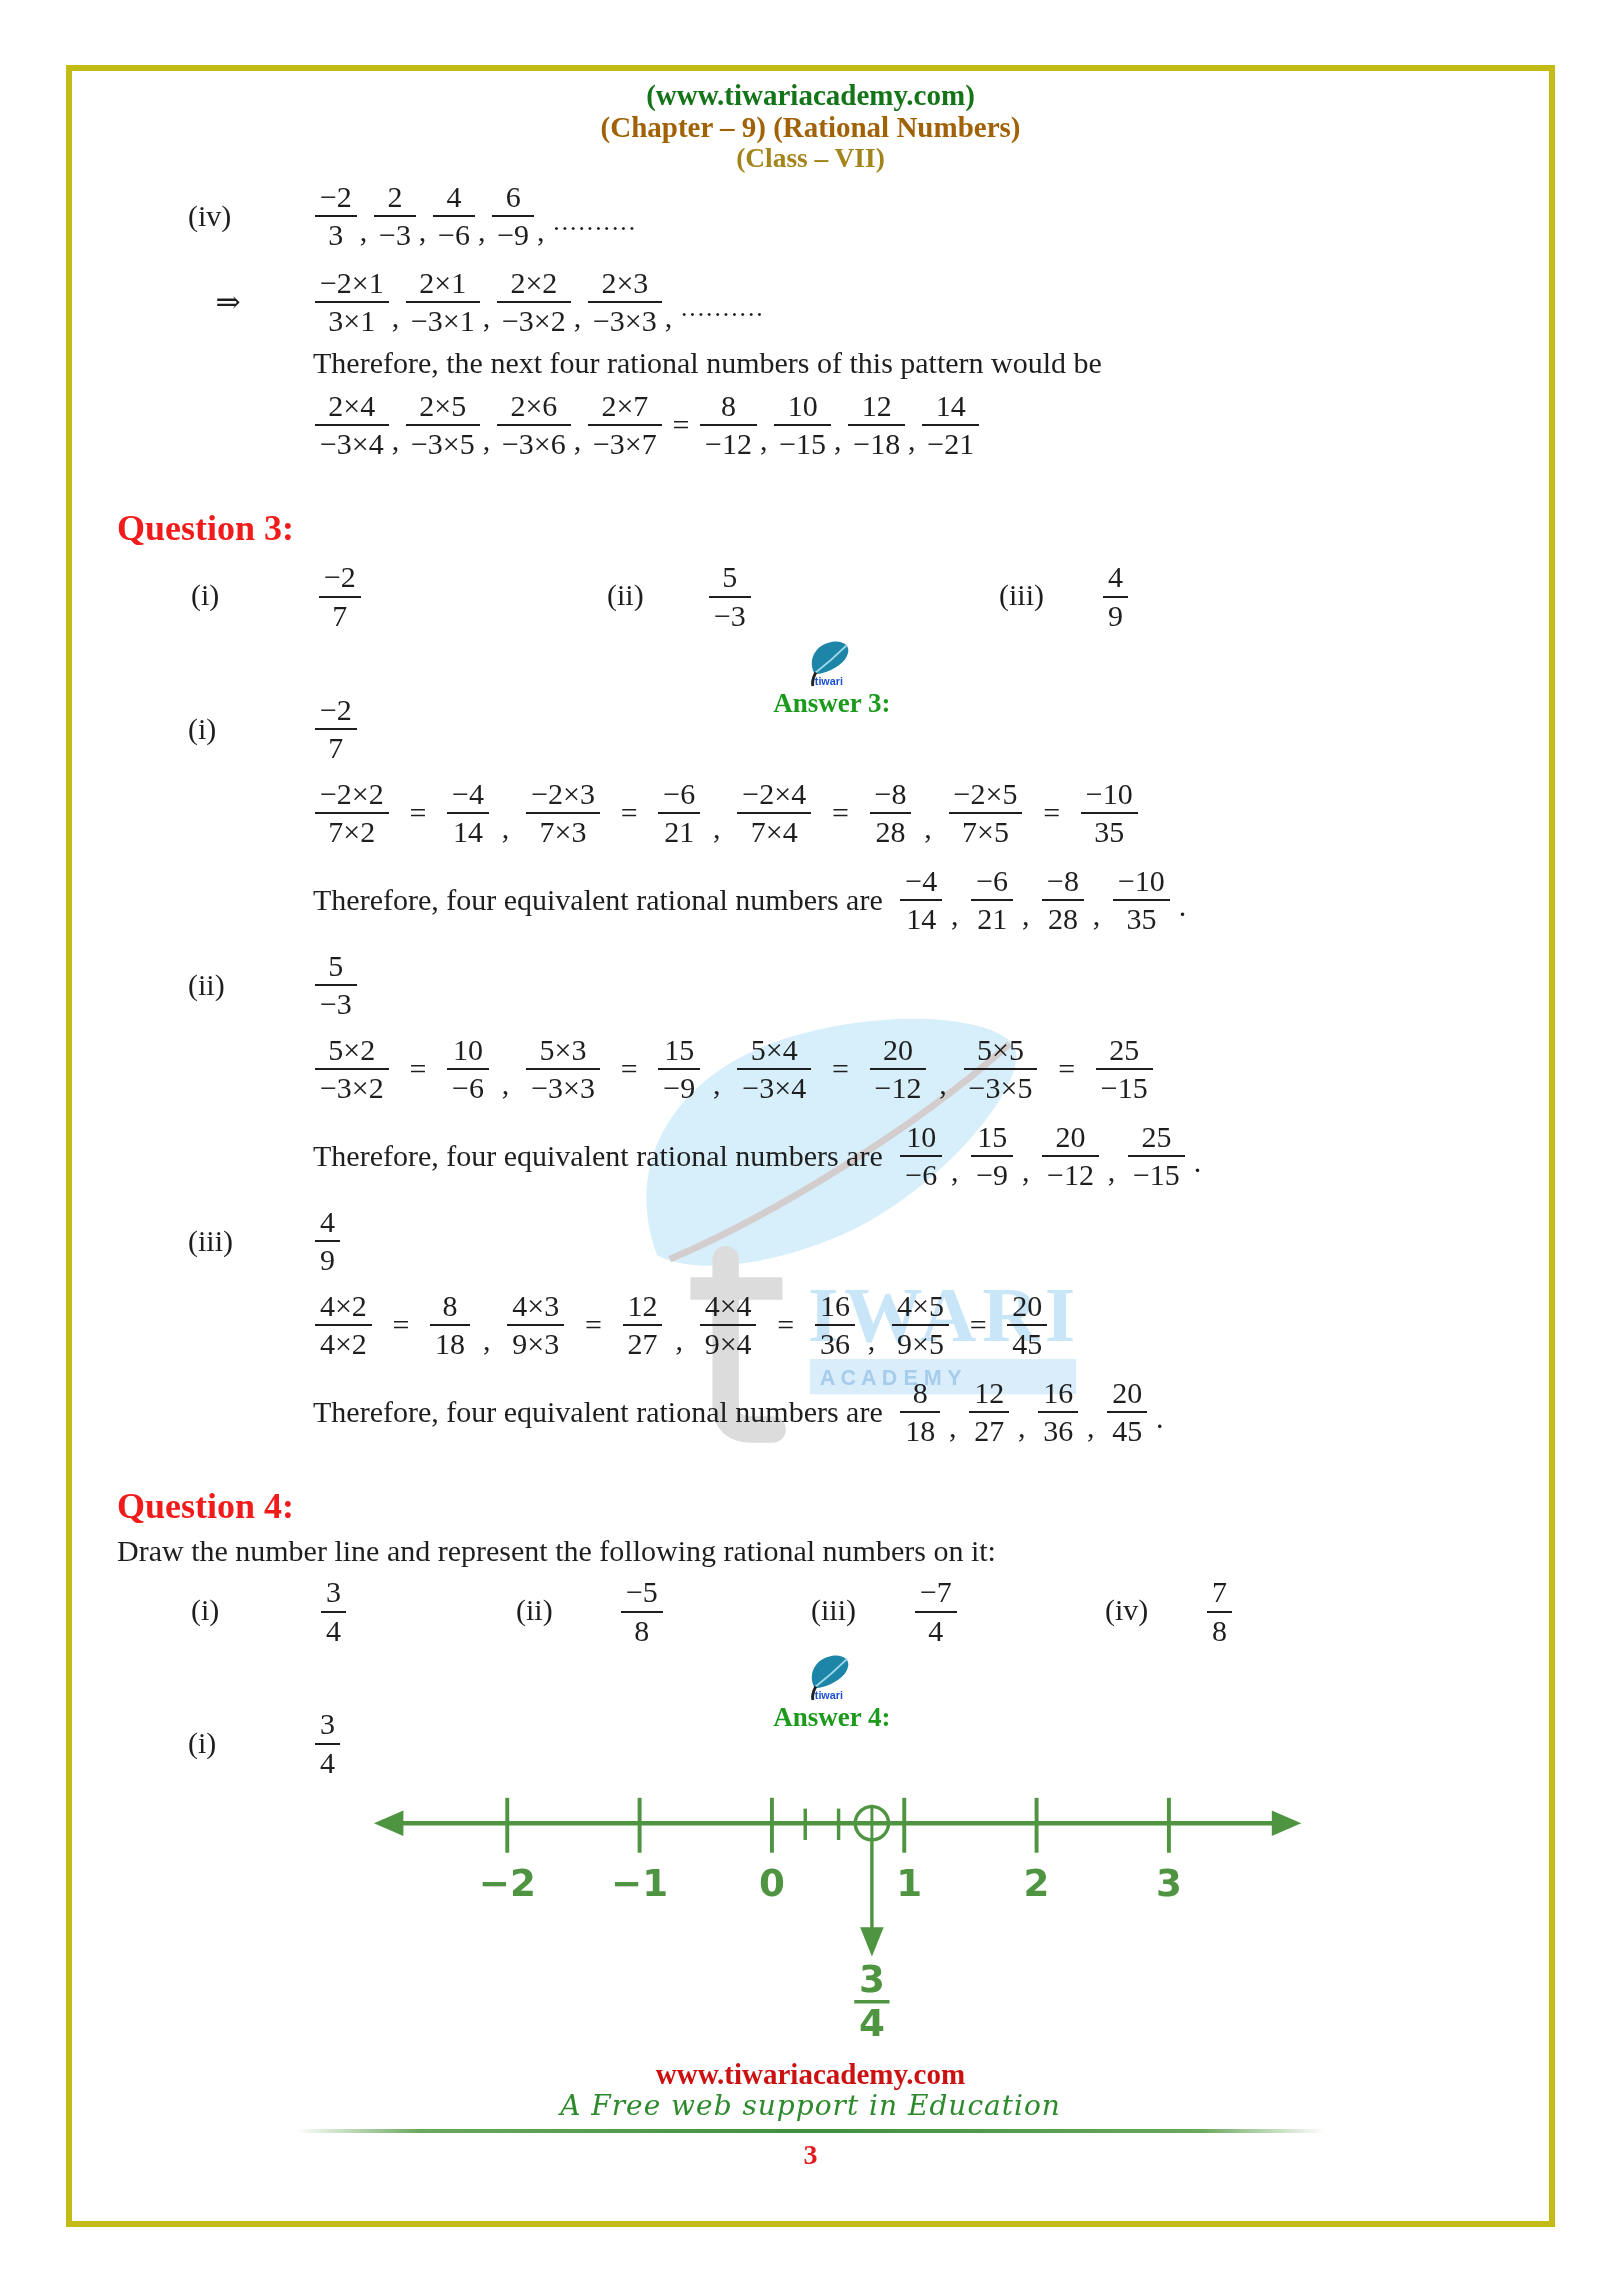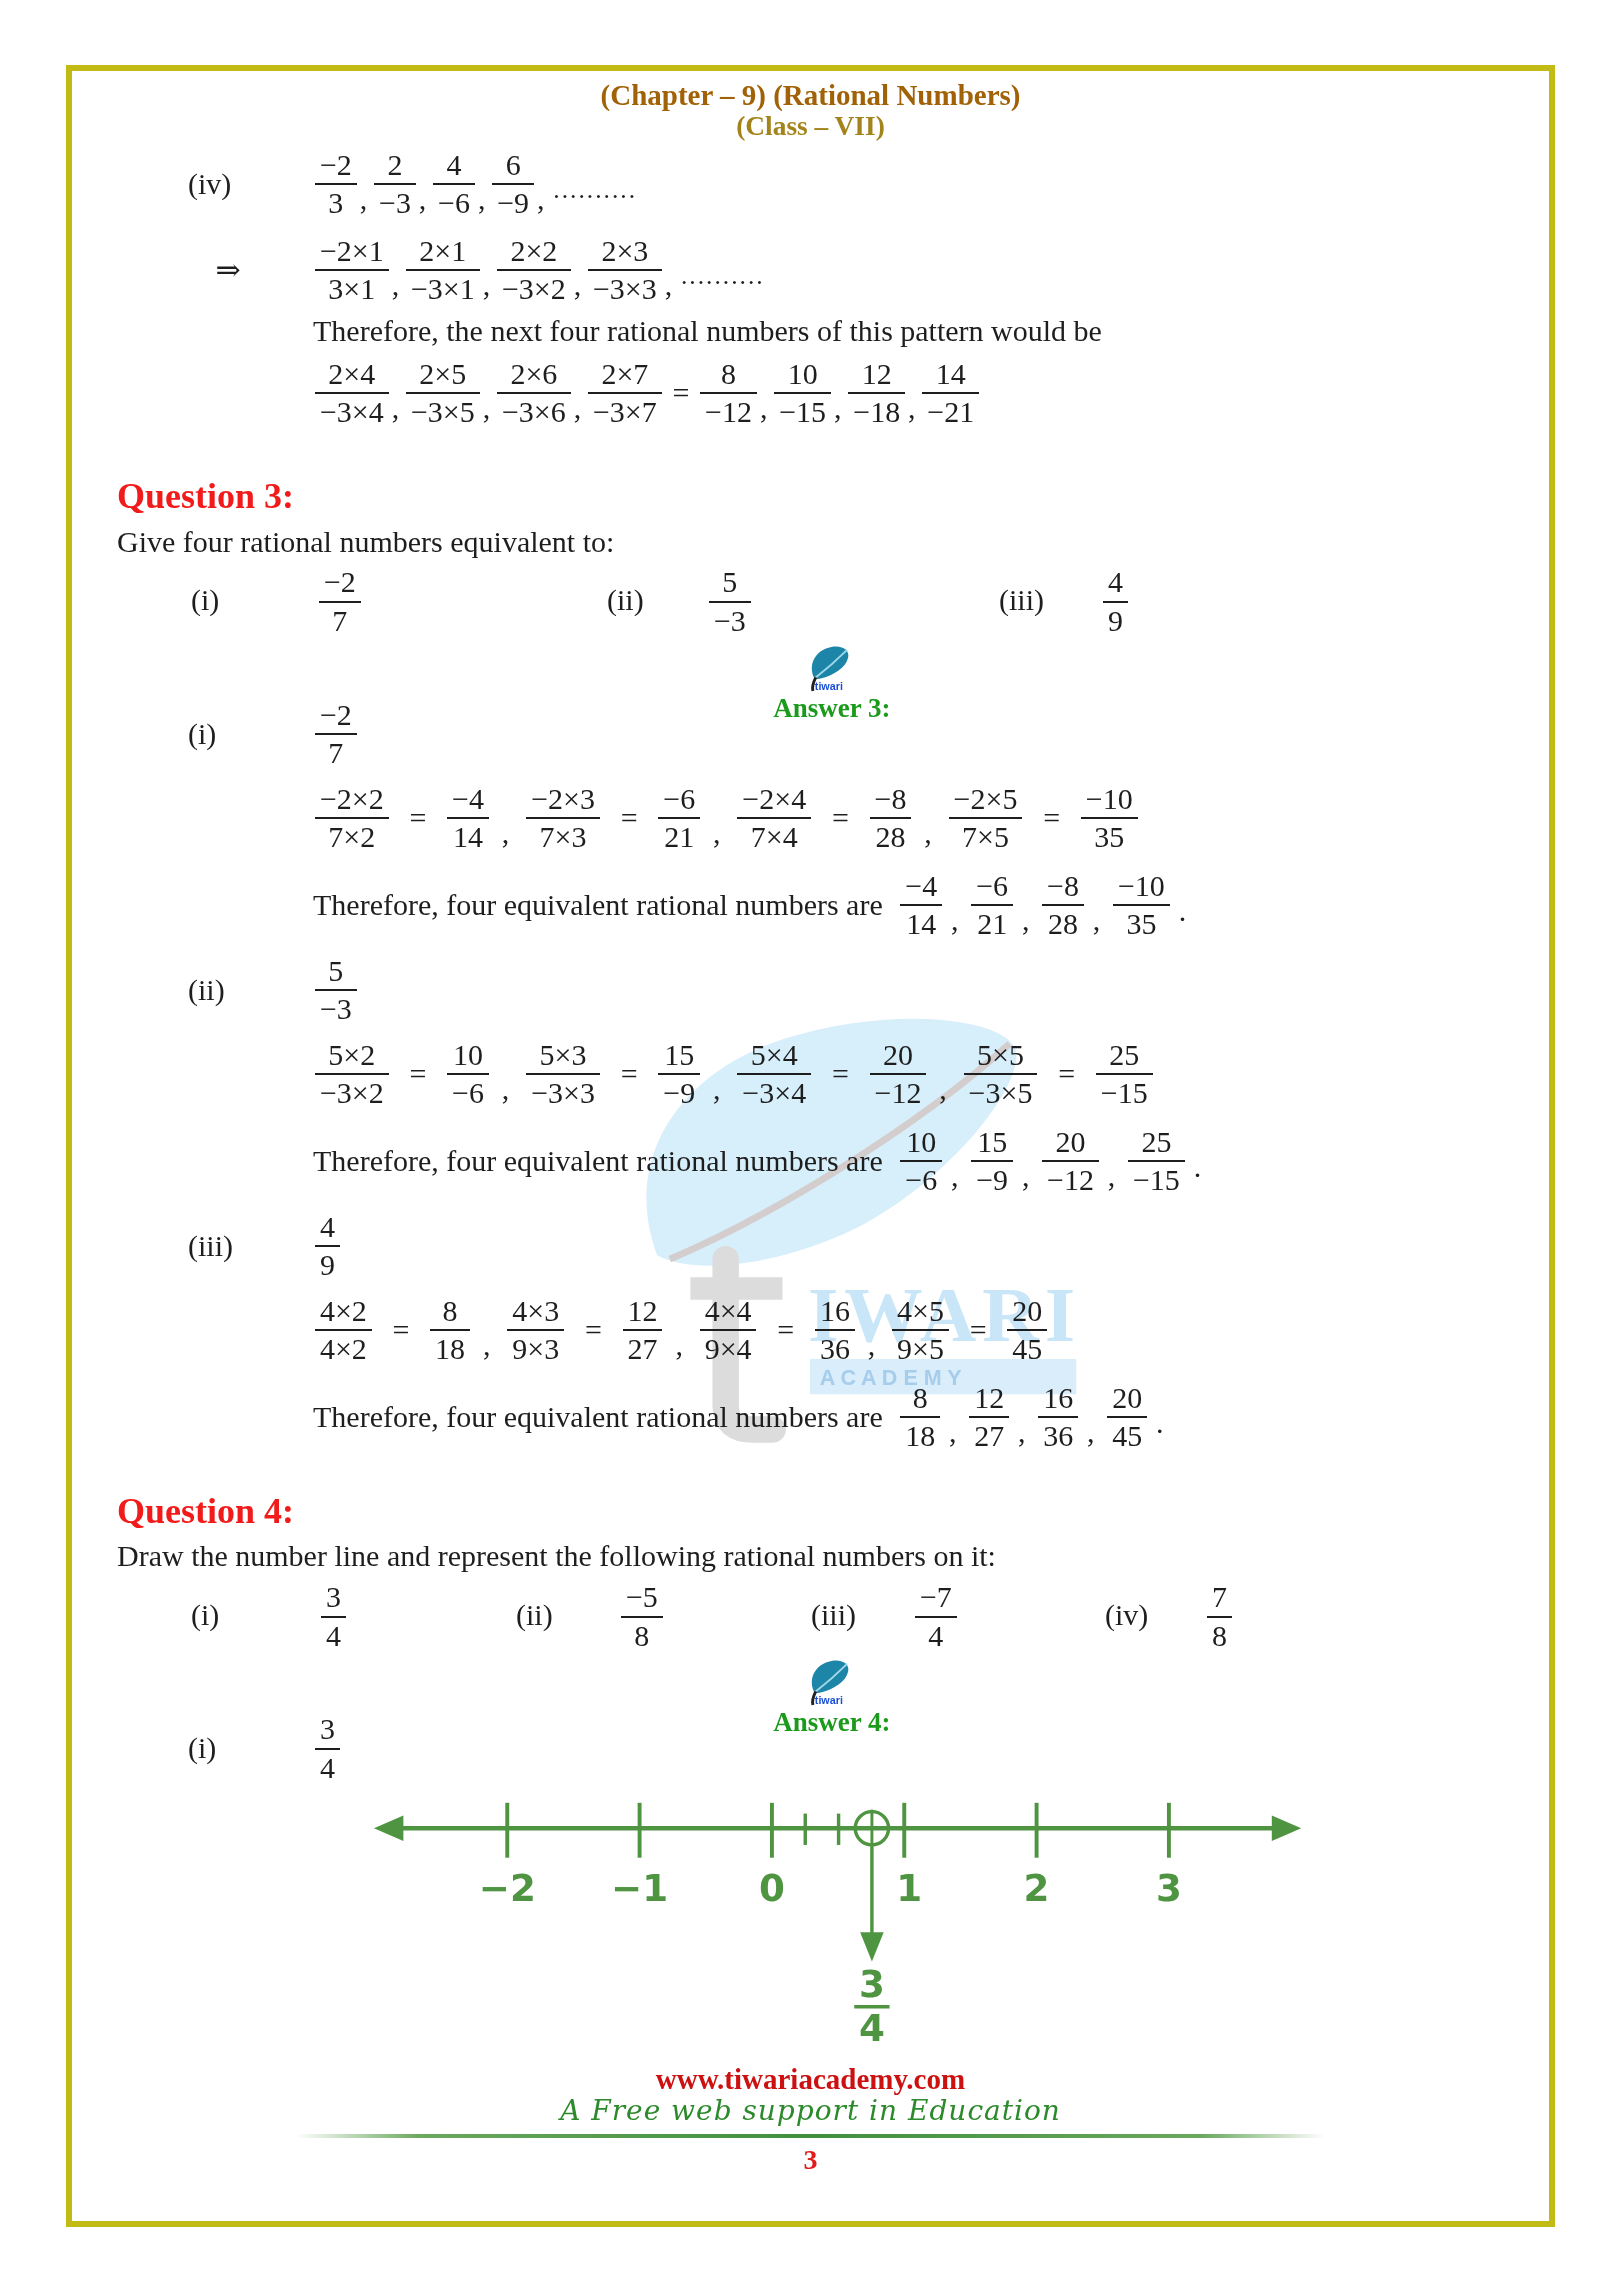--- a/index.html
+++ b/index.html
@@ -65,20 +65,21 @@
     <path d="M 42,248 C 6,152 62,62 172,27 C 282,-8 398,6 408,38 C 418,72 342,172 242,222 C 162,260 78,268 42,248 Z" fill="#d7eefb"></path>
     <path d="M 55,252 C 150,212 302,122 402,32" stroke="#d4cdcd" stroke-width="7" fill="none"></path>
     <path d="M112,252 v150 q0,24 28,24 h20" stroke="#dcdcdc" stroke-width="27" fill="none" stroke-linecap="round"></path>
     <line x1="76" y1="282" x2="170" y2="282" stroke="#dcdcdc" stroke-width="23"></line>
     <text x="196" y="336" font-family="Liberation Serif, serif" font-size="80" font-weight="bold" fill="#c9e6f8" letter-spacing="6">IWARI</text>
     <rect x="198" y="354" width="272" height="36" fill="#d9edfa"></rect>
     <text x="208" y="381" font-family="Liberation Sans, sans-serif" font-size="22" font-weight="bold" fill="#a7cdec">A C A D E M Y</text>
   </svg>
 
   <div class="hdr">
+    <div class="site">(www.tiwariacademy.com)</div>
     <div class="chapter">(Chapter – 9) (Rational Numbers)</div>
     <div class="cls">(Class – VII)</div>
   </div>
 
   <div class="row mathrow">
     <span class="lab">(iv)</span>
     <span class="frac">
         <span class="num">−2</span>
         <span class="den">3</span>
       </span>
@@ -166,21 +167,20 @@
         <span class="den">−18</span>
       </span>
     <span class="sep">,</span>
     <span class="frac">
         <span class="num">14</span>
         <span class="den">−21</span>
       </span>
   </div>
 
   <div class="qhead q3head">Question 3:</div>
-  <div class="prompt">Give four rational numbers equivalent to:</div>
 
   <div class="itemrow">
     <span class="lab" style="left:119px;">(i)</span>
     <span class="frac" style="left:245px;">
         <span class="num">−2</span>
         <span class="den">7</span>
       </span>
     <span class="lab" style="left:535px;">(ii)</span>
     <span class="frac" style="left:635px;">
         <span class="num">5</span>

